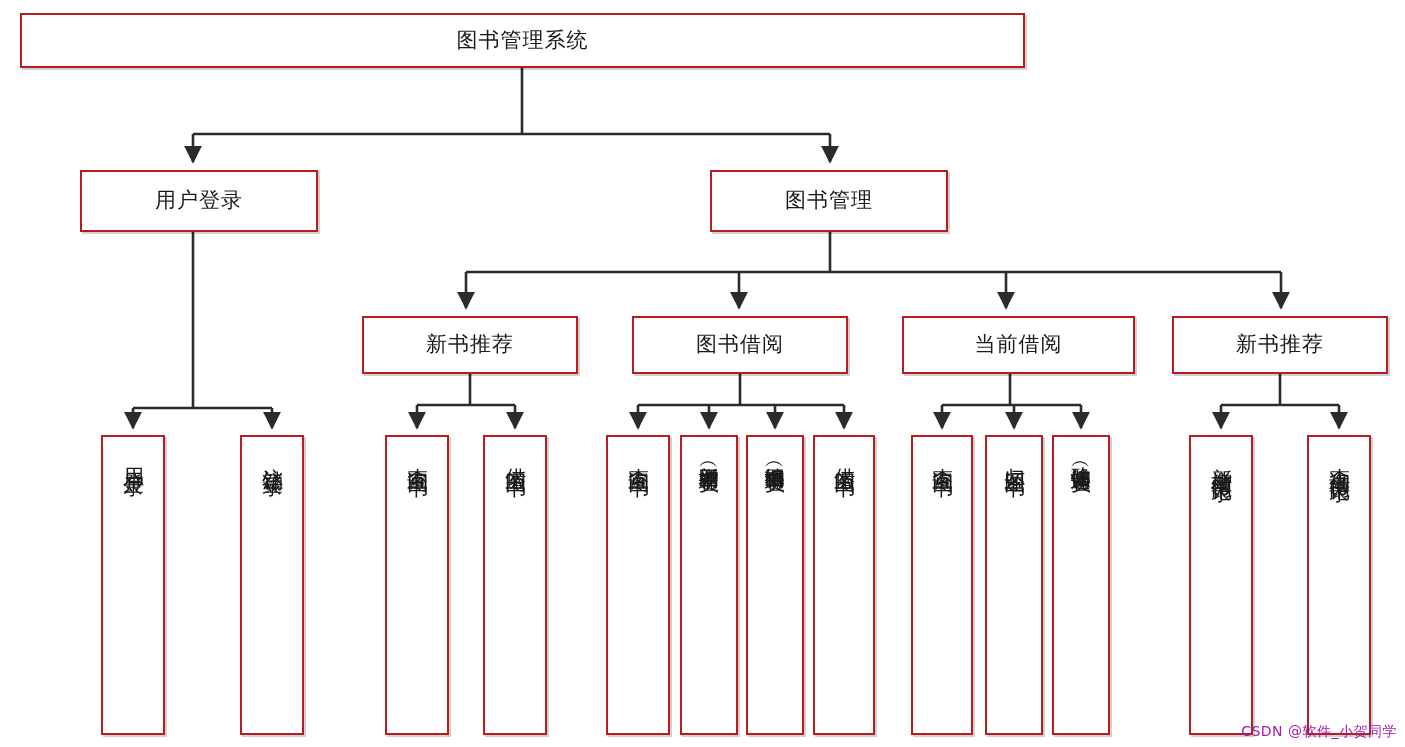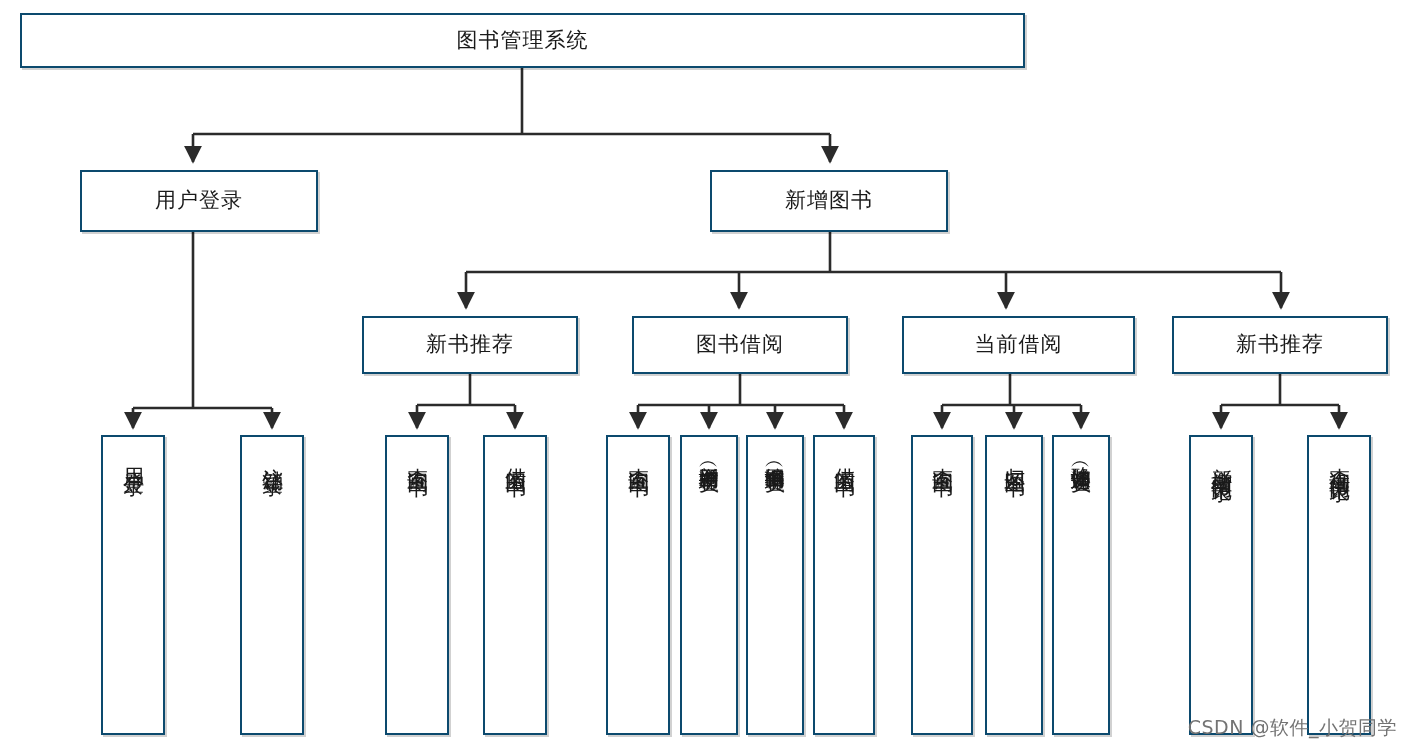--- a/index.html
+++ b/index.html
@@ -21,21 +21,21 @@
     position: absolute;
     left: 0;
     top: 0;
     width: 1405px;
     height: 747px;
   }
   .node {
     position: absolute;
     box-sizing: border-box;
     background: #ffffff;
-    border: 2px solid #0c4a6e;
+    border: 2px solid #b91c1c;
     display: flex;
     align-items: center;
     justify-content: center;
     box-shadow: 2px 2px 0 rgba(0,0,0,0.18);
     z-index: 2;
   }
   .node .label {
     color: #1a1a1a;
     letter-spacing: 1px;
     white-space: nowrap;
@@ -59,22 +59,22 @@
     max-height: 100%;
   }
   .node.v.tight .label {
     font-size: 20px;
     letter-spacing: 1px;
   }
   #watermark {
     position: absolute;
     right: 8px;
     bottom: 6px;
-    font-size: 19px;
-    color: #737373;
+    font-size: 14px;
+    color: #a21caf;
     letter-spacing: 0.5px;
     white-space: nowrap;
     z-index: 5;
     margin-top: 9px;
   }
 </style>
 </head>
 <body>
 
 <div id="canvas">
@@ -130,21 +130,21 @@
   </svg>
 
   <div class="node h" id="node-root" style="left: 20px; top: 13px; width: 1005px; height: 55px;">
     <span class="label">图书管理系统</span>
   </div>
 
   <div class="node h" id="node-l2-0" style="left: 80px; top: 170px; width: 238px; height: 62px;">
     <span class="label">用户登录</span>
   </div>
   <div class="node h" id="node-l2-1" style="left: 710px; top: 170px; width: 238px; height: 62px;">
-    <span class="label">新增图书</span>
+    <span class="label">图书管理</span>
   </div>
 
   <div class="node h" id="node-l3-0" style="left: 362px; top: 316px; width: 216px; height: 58px;">
     <span class="label">新书推荐</span>
   </div>
   <div class="node h" id="node-l3-1" style="left: 632px; top: 316px; width: 216px; height: 58px;">
     <span class="label">图书借阅</span>
   </div>
   <div class="node h" id="node-l3-2" style="left: 902px; top: 316px; width: 233px; height: 58px;">
     <span class="label">当前借阅</span>

